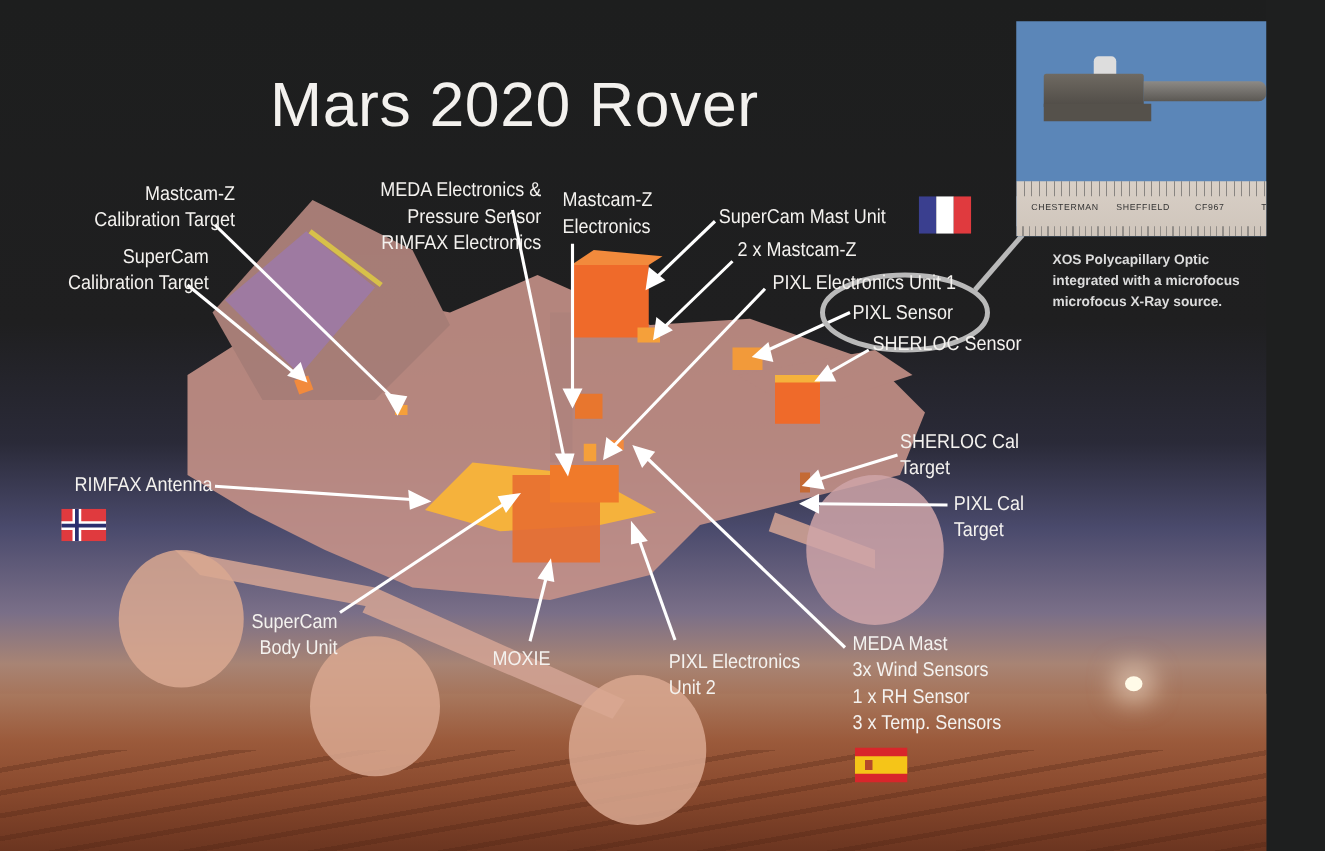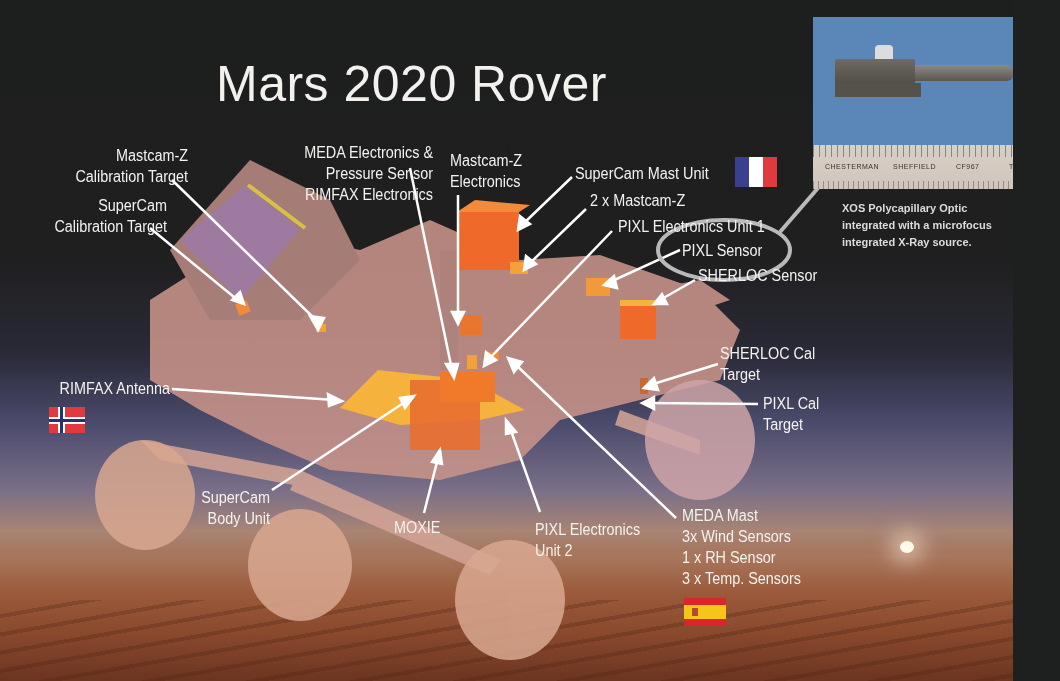--- a/index.html
+++ b/index.html
@@ -202,15 +202,15 @@
       <div class="ticks2"></div>
       <span class="ruler-text" style="left:12px;">CHESTERMAN</span>
       <span class="ruler-text" style="left:80px;">SHEFFIELD</span>
       <span class="ruler-text" style="left:143px;">CF967</span>
       <span class="ruler-text" style="left:196px;">TEMPERED</span>
     </div>
   </div>
   <div class="caption">
     <div>XOS Polycapillary Optic</div>
     <div>integrated with a microfocus</div>
-    <div>integrated X-Ray source.</div>
+    <div>microfocus X-Ray source.</div>
   </div>
 </div>
 
 </body></html>

